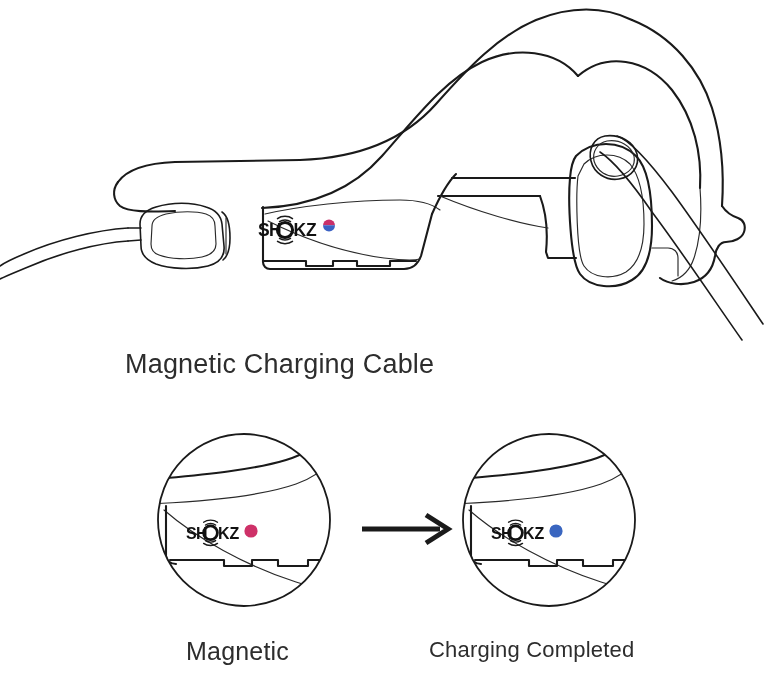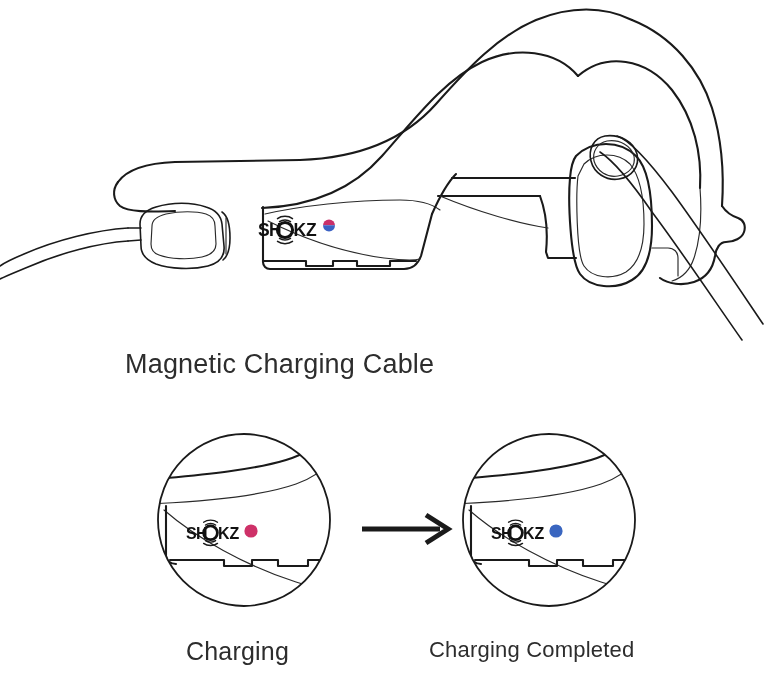--- a/index.html
+++ b/index.html
@@ -321,17 +321,17 @@
           <text x="43.5" y="18.5" font-family="'Liberation Sans', sans-serif" font-size="16" font-weight="bold" letter-spacing="-0.3" fill="#111111">Z</text>
         </g>
 
         <circle cx="95" cy="99" r="6.6" fill="#3a66c0"></circle>
       </g>
 
       <circle cx="88" cy="88" r="86" fill="none" stroke="#1a1a1a" stroke-width="1.8"></circle>
     </svg>
   </div>
 
-  <div class="caption caption-left">Charging</div>
+  <div class="caption caption-left">Magnetic</div>
 
   <div class="caption caption-right">Charging Completed</div>
 
 </div>
 
 </body></html>

